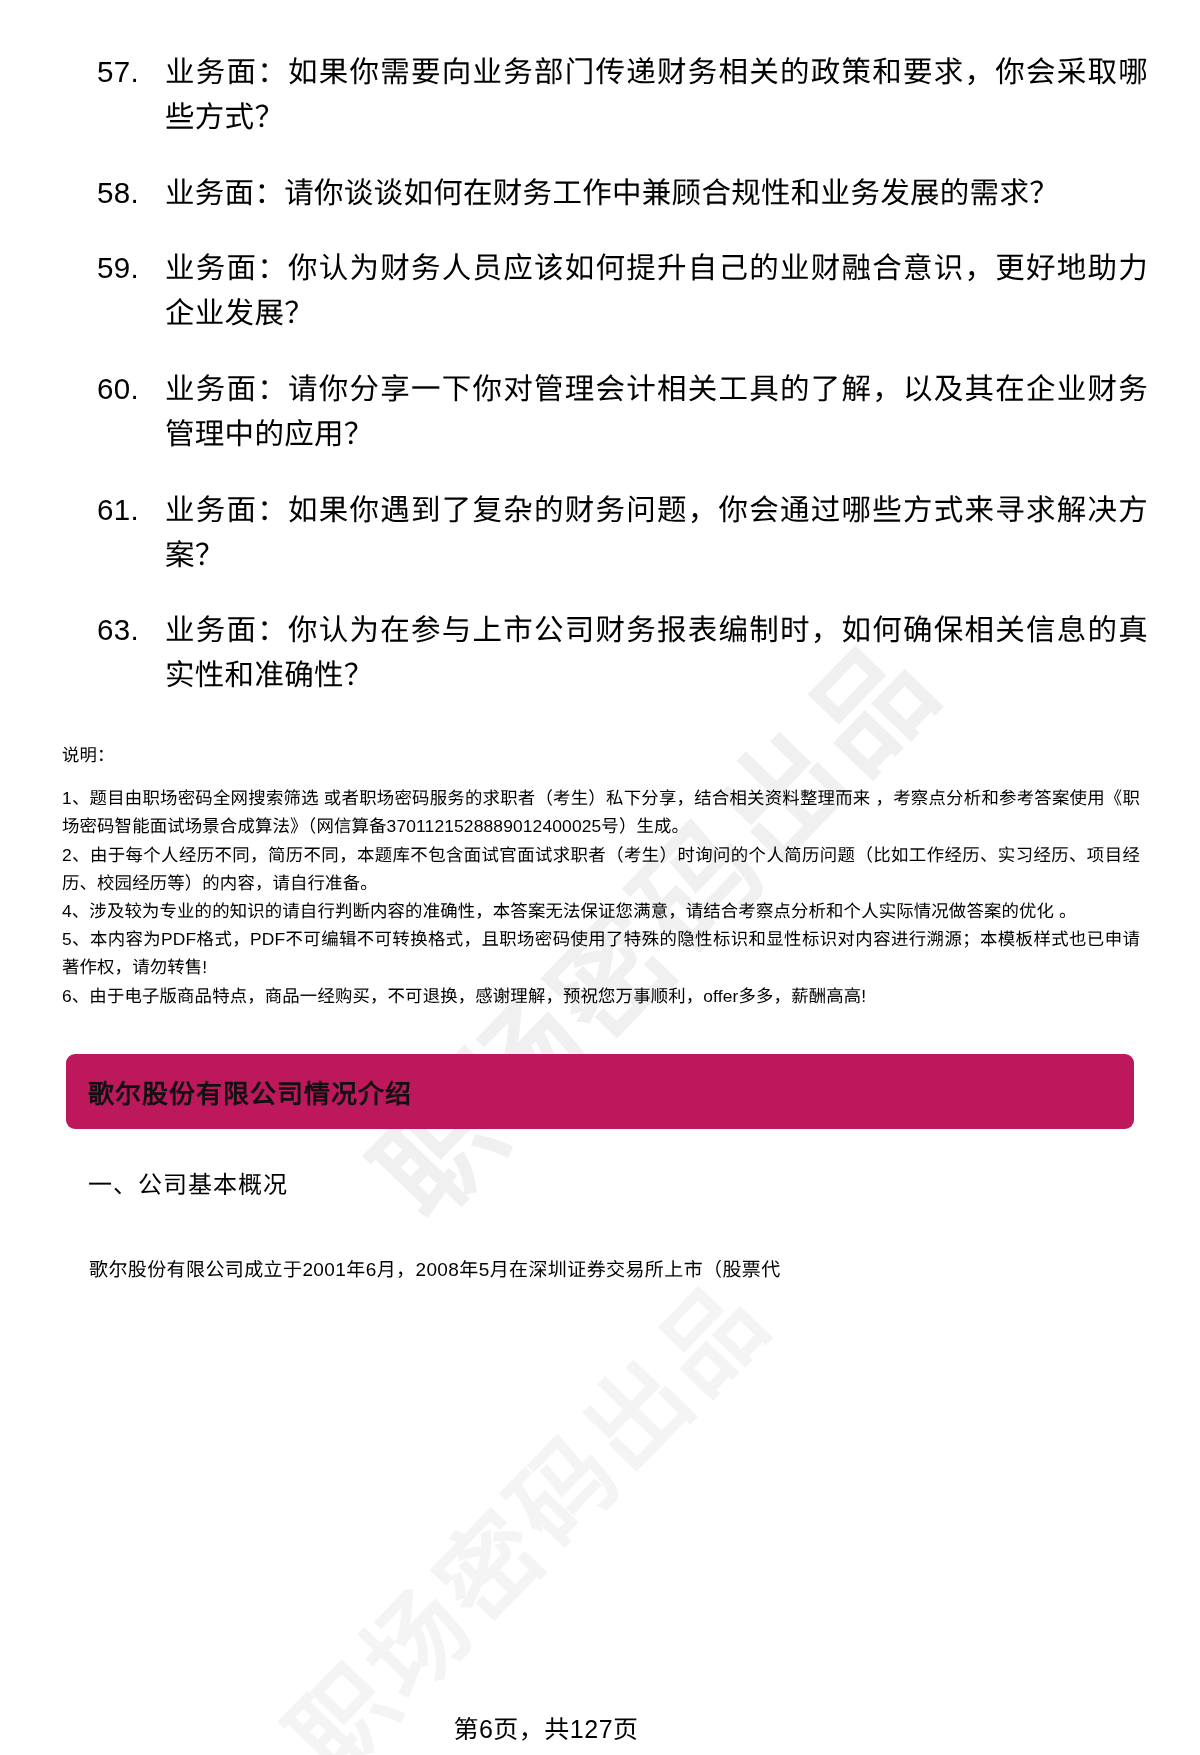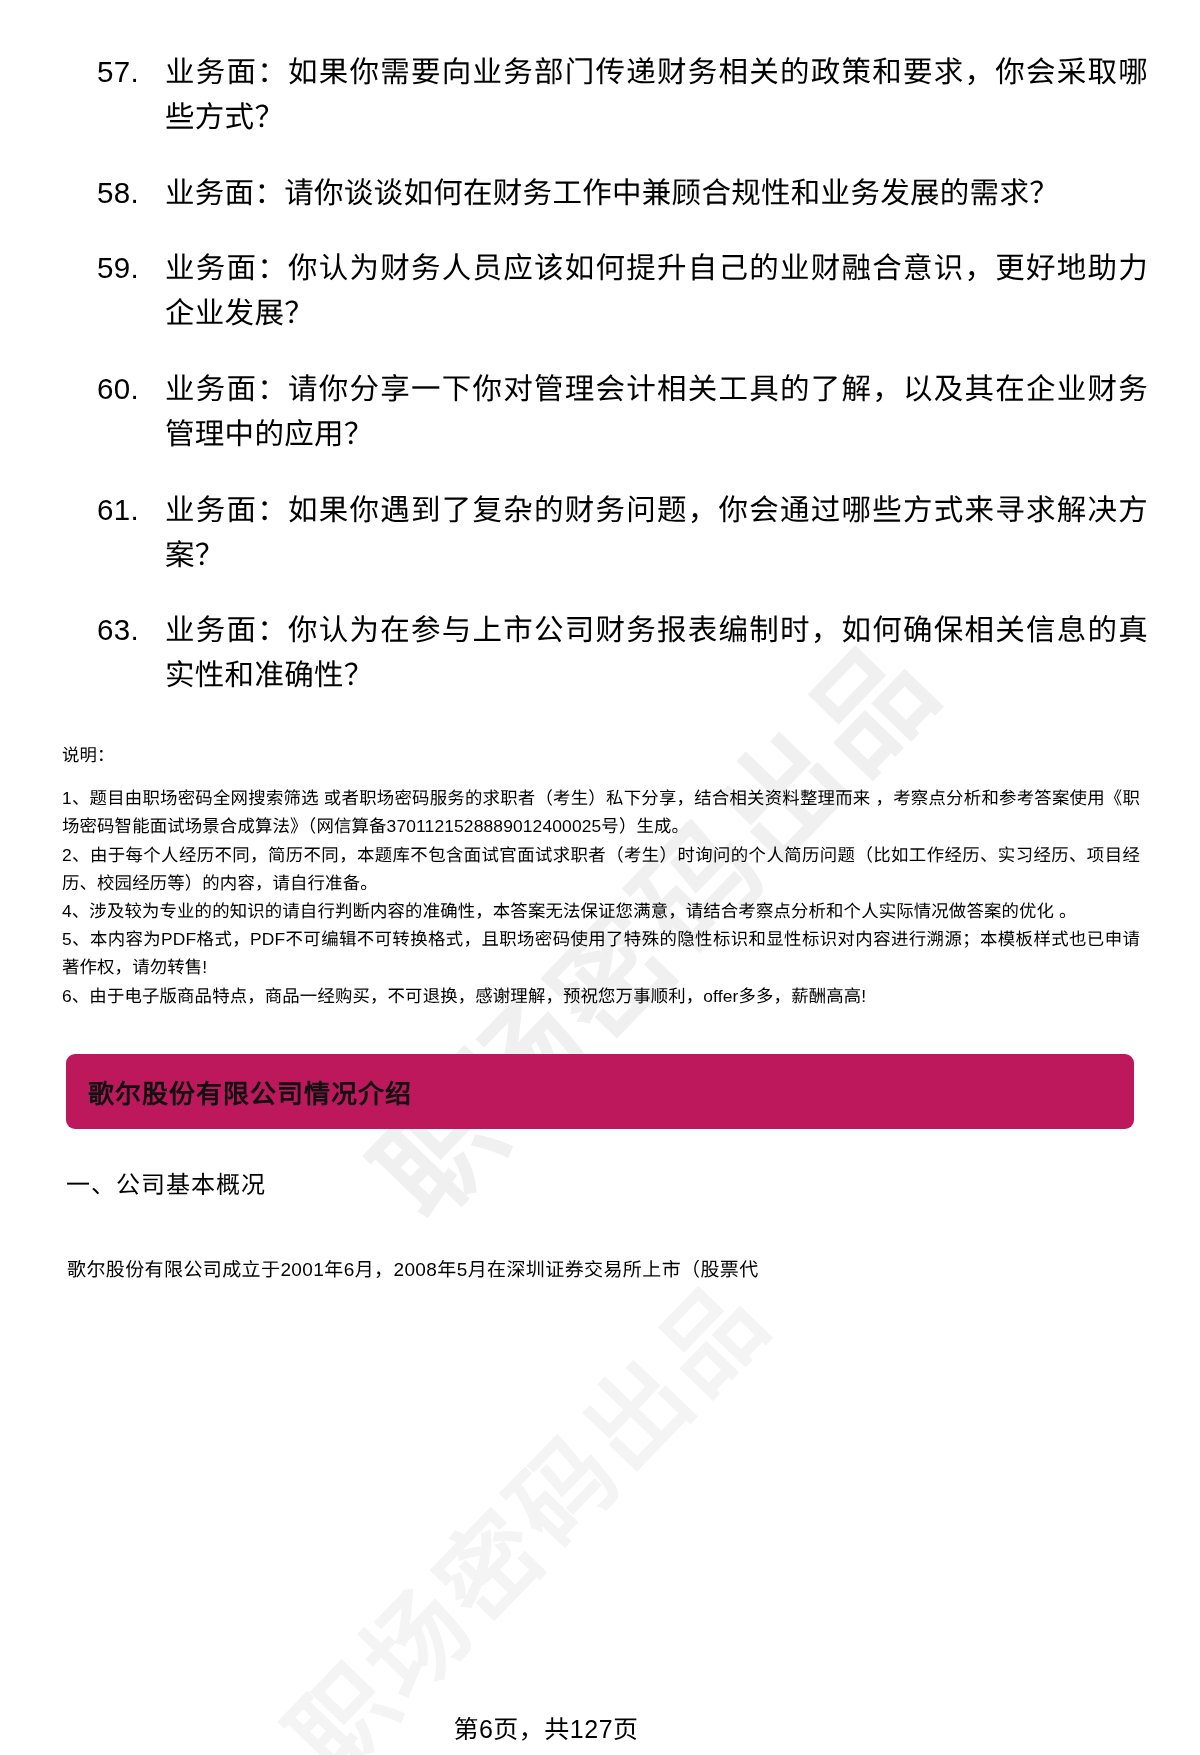--- a/index.html
+++ b/index.html
@@ -107,21 +107,21 @@
     border-radius: 9px;
     padding: 19px 26px 19px 22px;
     font-size: 26px;
     font-weight: 700;
     letter-spacing: 1px;
     color: #111111;
   }
 
   
   .body-sec {
-    padding: 36px 66px 0 66px;
+    padding: 36px 66px 0 88px;
   }
   .sec-head {
     font-size: 24px;
     letter-spacing: 1px;
     margin: 0 0 56px 0;
   }
   .body-para {
     font-size: 19px;
     letter-spacing: 0.4px;
     margin: 0;

